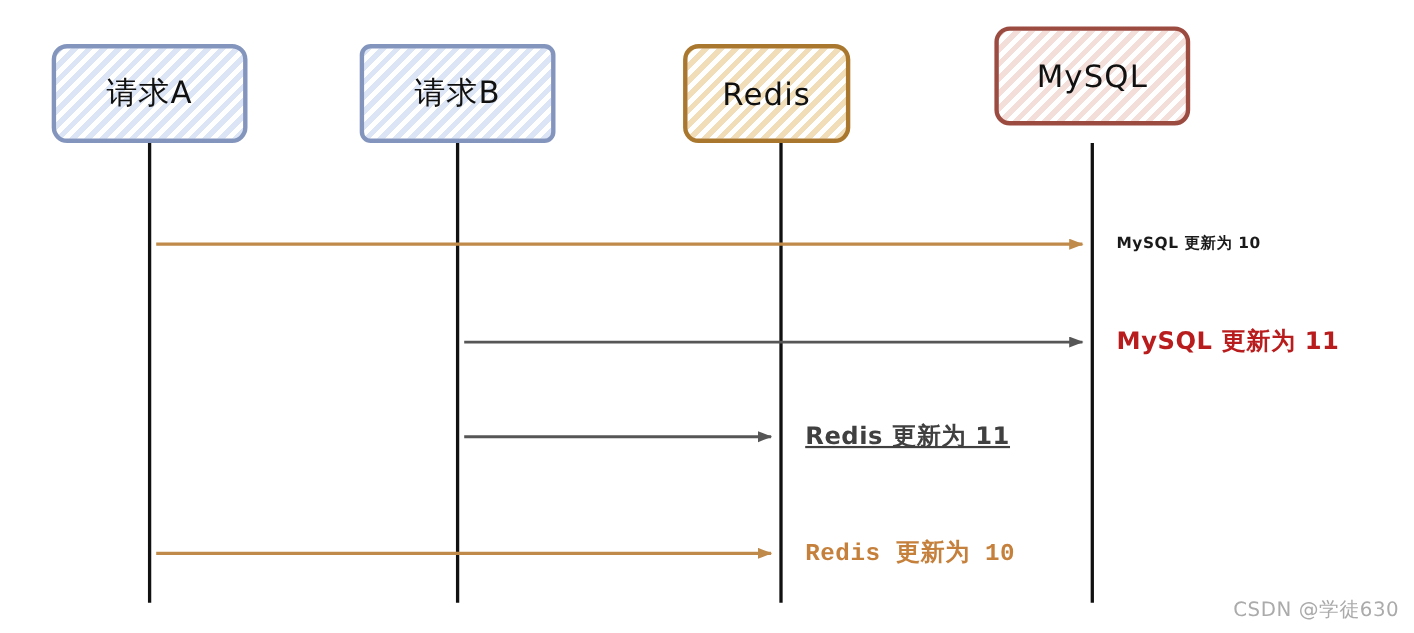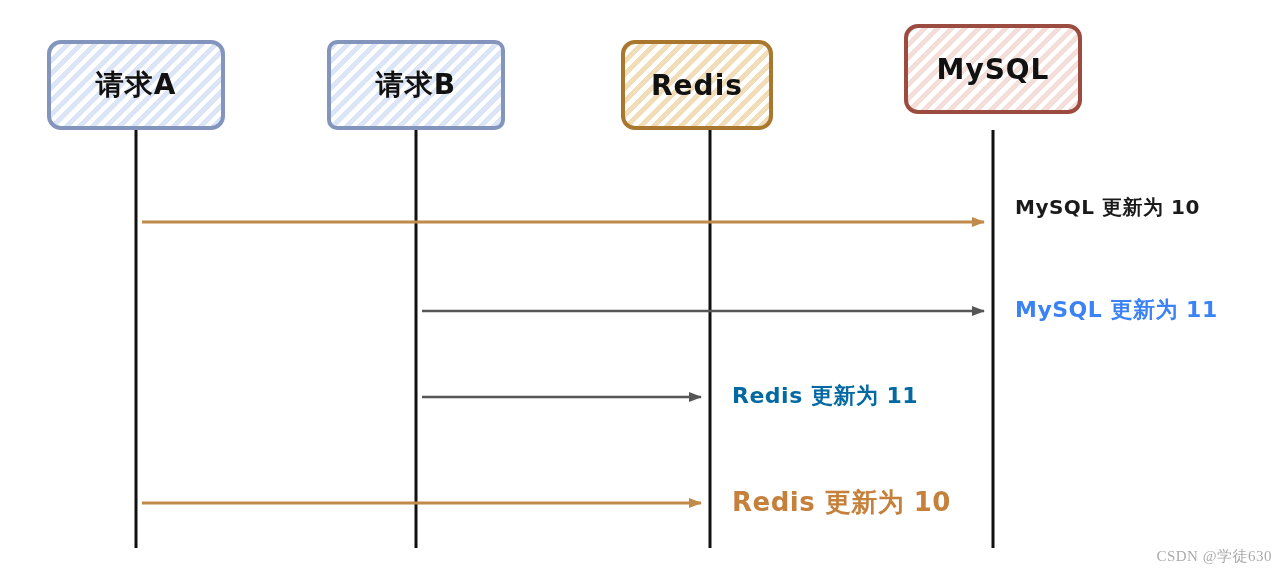--- a/index.html
+++ b/index.html
@@ -22,39 +22,38 @@
   }
   .actor {
     position: absolute;
     box-sizing: border-box;
     display: flex;
     align-items: center;
     justify-content: center;
     border-style: solid;
   }
   .actor span {
-    font-weight: bold;
+    font-weight: normal;
     letter-spacing: 1px;
     color: #111;
     white-space: nowrap;
   }
   .msg-label {
     position: absolute;
     transform: translateY(-52%);
     font-weight: 600;
     white-space: nowrap;
     letter-spacing: 0.5px;
   }
   .watermark {
     position: absolute;
     right: 13px;
     bottom: 9px;
-    font-size: 15px;
+    font-size: 18px;
     letter-spacing: 0.5px;
-    font-family: Liberation Serif, serif;
   }
 </style>
 </head>
 <body>
 
 <div class="canvas">
   <svg id="diagram-svg" width="1285" height="575">
     <defs id="svg-defs">
         <marker id="head-0" markerWidth="14" markerHeight="12" refX="12" refY="5" orient="auto" markerUnits="userSpaceOnUse">
           <path d="M0,0 L13,5 L0,10 z" fill="#bf8a4a"></path>
@@ -84,19 +83,19 @@
         <span style="font-size: 28px;">请求B</span>
       </div>
       <div class="actor" style="left: 621px; top: 40px; width: 152px; height: 90px; border-radius: 14px; border-width: 4px; border-color: rgb(169, 119, 46); background: repeating-linear-gradient(135deg, rgb(241, 222, 184) 0px, rgb(241, 222, 184) 5px, rgb(255, 255, 255) 5px, rgb(255, 255, 255) 9.5px);">
         <span style="font-size: 28px;">Redis</span>
       </div>
       <div class="actor" style="left: 904px; top: 24px; width: 178px; height: 90px; border-radius: 14px; border-width: 4px; border-color: rgb(156, 75, 65); background: repeating-linear-gradient(135deg, rgb(244, 222, 217) 0px, rgb(244, 222, 217) 5px, rgb(255, 255, 255) 5px, rgb(255, 255, 255) 9.5px);">
         <span style="font-size: 28px;">MySQL</span>
       </div>
     </div>
   <div id="labels-layer">
-      <div class="msg-label" style="left: 1015px; top: 208px; font-size: 20px; color: rgb(26, 26, 26);">MySQL 更新为 10</div>
-      <div class="msg-label" style="left: 1015px; top: 311px; font-size: 22px; color: #3b82f6;">MySQL 更新为 11</div>
-      <div class="msg-label" style="left: 732px; top: 397px; font-size: 22px; color: #0369a1;">Redis 更新为 11</div>
-      <div class="msg-label" style="left: 732px; top: 503px; font-size: 26px; color: rgb(197, 128, 60);">Redis 更新为 10</div>
+      <div class="msg-label" style="left: 1015px; top: 222px; font-size: 14px; color: rgb(26, 26, 26);">MySQL 更新为 10</div>
+      <div class="msg-label" style="left: 1015px; top: 311px; font-size: 22px; color: #b91c1c;">MySQL 更新为 11</div>
+      <div class="msg-label" style="left: 732px; top: 397px; font-size: 22px; color: #404040; text-decoration: underline;">Redis 更新为 11</div>
+      <div class="msg-label" style="left: 732px; top: 503px; font-size: 22px; color: rgb(197, 128, 60); font-family: Liberation Mono, monospace;">Redis 更新为 10</div>
     </div>
   <div class="watermark" style="color: rgb(171, 171, 171);">CSDN @学徒630</div>
 </div>
 
 </body></html>

